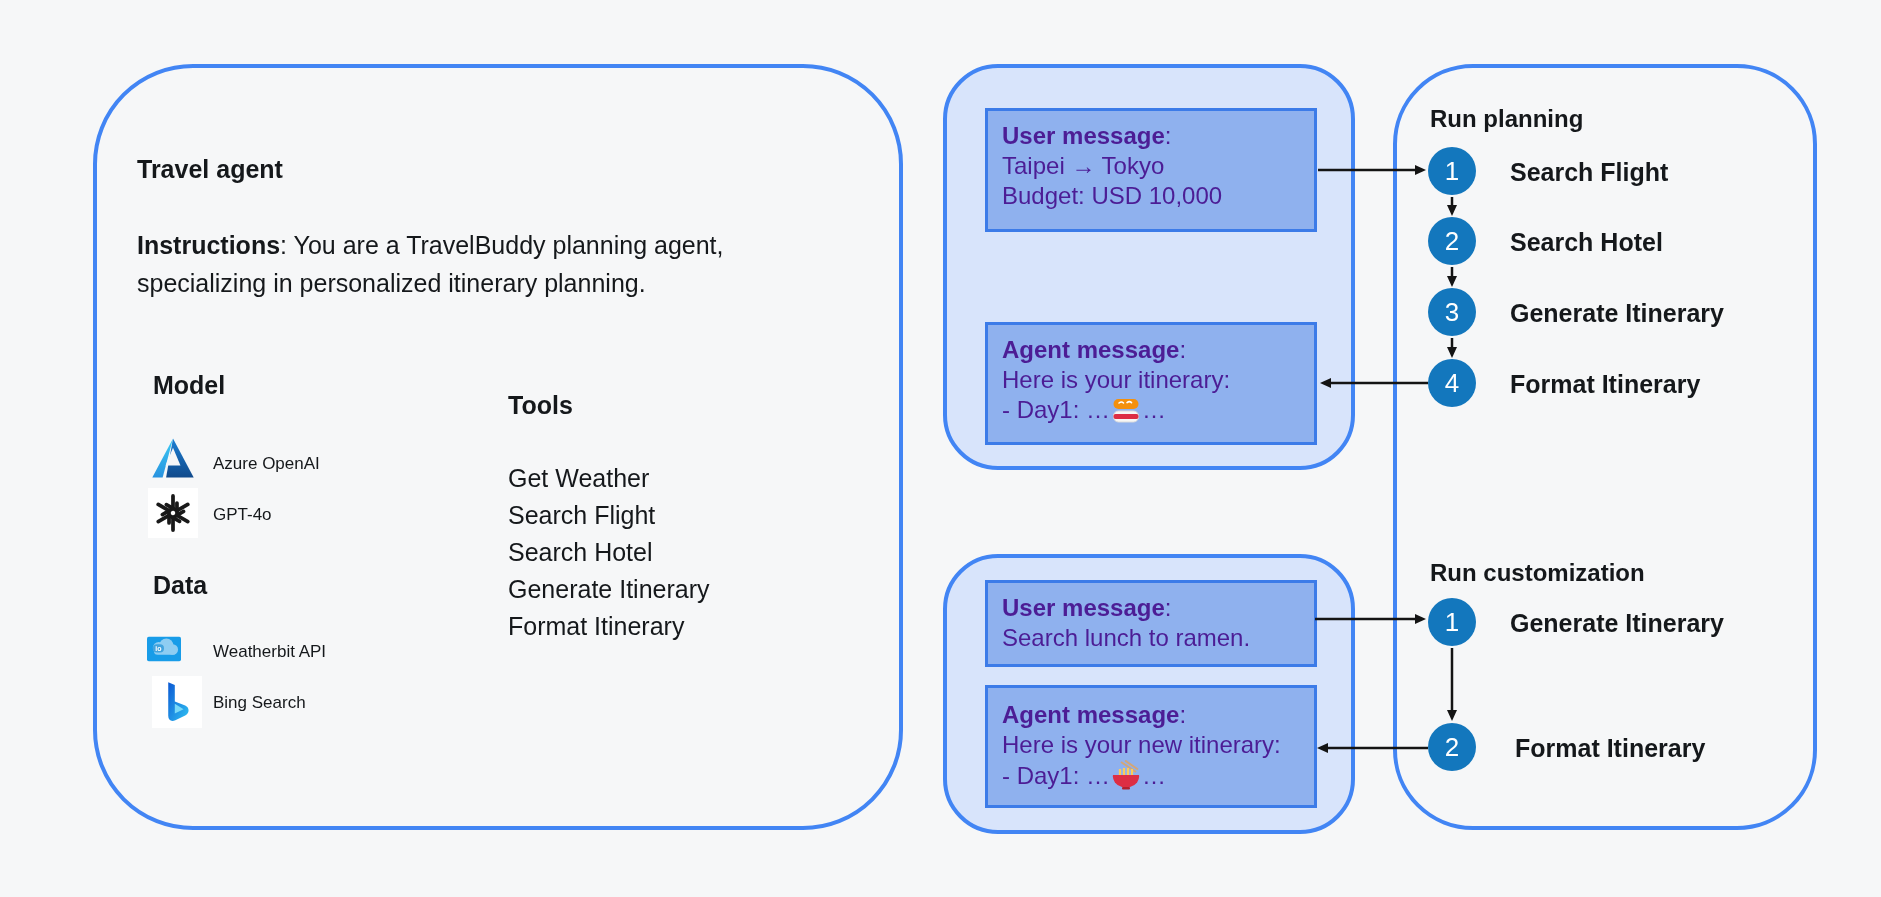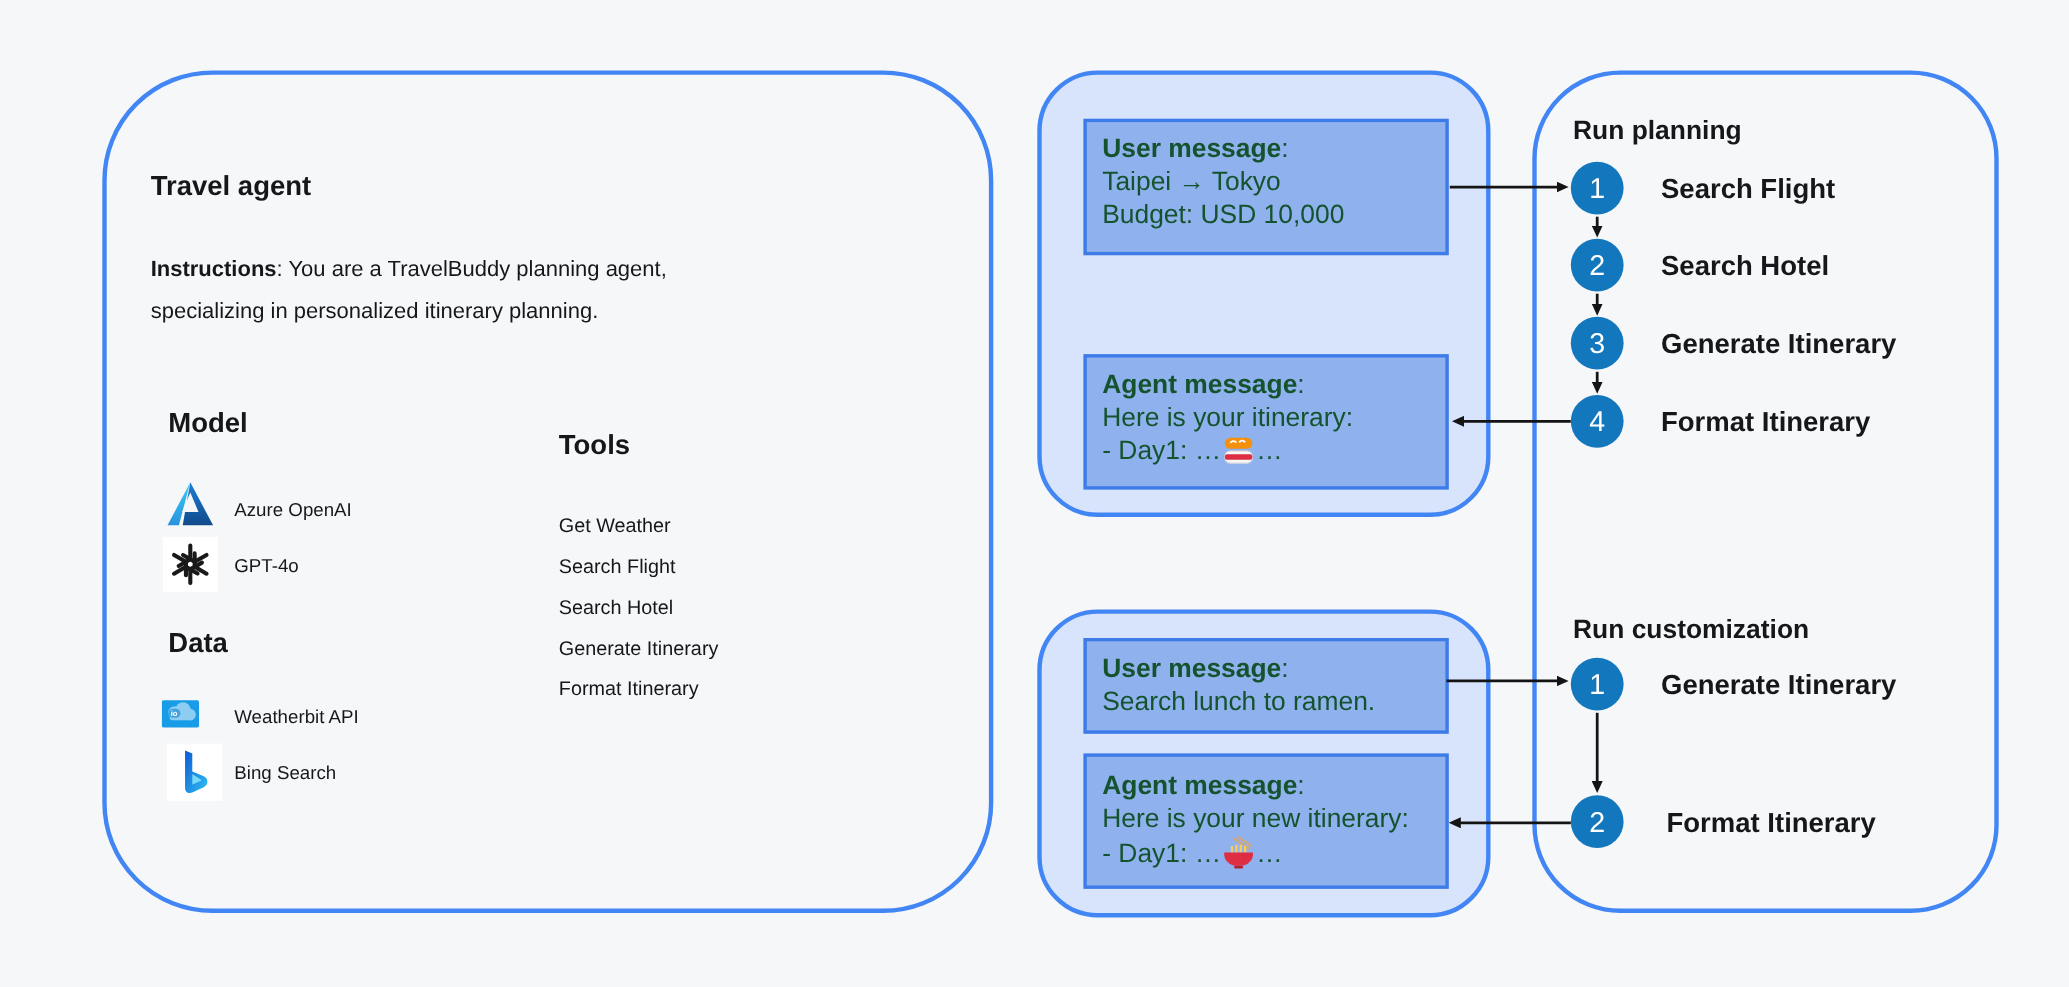--- a/index.html
+++ b/index.html
@@ -2,25 +2,25 @@
 <html><head>
 <meta charset="utf-8">
 <style>
   html,body{margin:0;padding:0;background:#f6f7f8;}
   body{font-family:"Liberation Sans","DejaVu Sans",sans-serif;color:#15181b;}
   .canvas{position:relative;width:1881px;height:897px;background:#f6f7f8;overflow:hidden;}
   .abs{position:absolute;}
   .panel{position:absolute;border:4px solid #4285f4;box-sizing:border-box;background:transparent;}
   .panel.bluefill{background:#d8e4fb;}
   .h1{font-size:25px;font-weight:700;line-height:34px;}
-  .body-txt{font-size:20px;line-height:38px;}
-  .list-txt{font-size:18px;line-height:37px;}
+  .body-txt{font-size:25px;line-height:38px;}
+  .list-txt{font-size:25px;line-height:37px;}
   .row-label{font-size:17px;line-height:30px;}
   .msg{position:absolute;box-sizing:border-box;background:#8fb1ee;border:3px solid #3c7be8;
-       padding:10px 14px;font-size:24px;line-height:30px;color:#14532d;}
+       padding:10px 14px;font-size:24px;line-height:30px;color:#4c1d95;}
   .msg b{font-weight:700;}
   .run-title{font-size:24px;font-weight:700;line-height:30px;}
   .step-circle{position:absolute;width:48px;height:48px;border-radius:50%;background:#1377bd;
        display:flex;align-items:center;justify-content:center;color:#ffffff;
        font-size:26px;font-weight:400;}
   .step-label{position:absolute;font-size:25px;font-weight:700;line-height:30px;}
   .arrows{position:absolute;left:0;top:0;z-index:5;pointer-events:none;}
   .icon-cell{position:absolute;display:flex;align-items:center;justify-content:center;}
   .emoji-svg{vertical-align:-6px;margin:0 2px;}
 </style>

